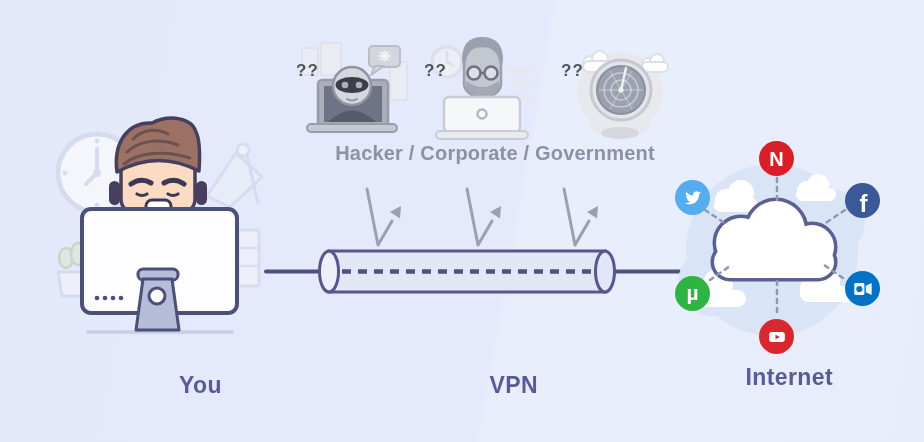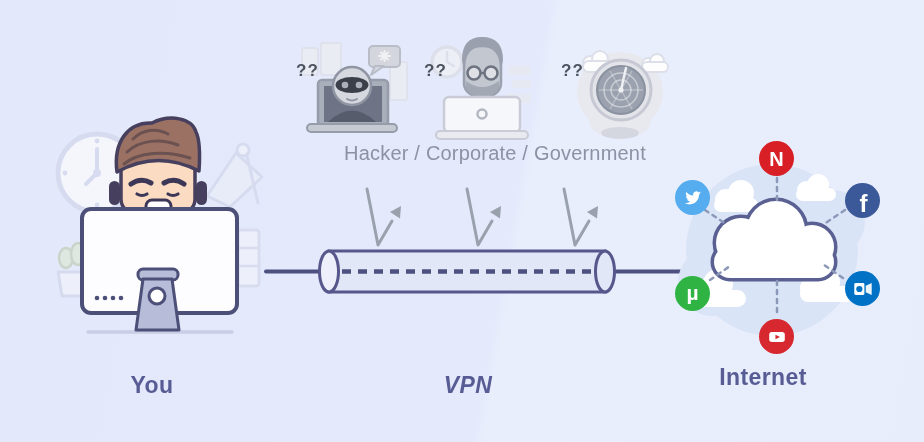--- a/index.html
+++ b/index.html
@@ -6,27 +6,27 @@
   .stage{
     position:relative;
     width:924px;height:442px;
     background:linear-gradient(100deg,#e3e9fa 0%,#e4eafb 55%,#e9eefd 56%,#e8edfc 100%);
     overflow:hidden;
     font-family:"Liberation Sans",sans-serif;
   }
   .stage svg.scene{position:absolute;left:0;top:0;}
   .label{
     position:absolute;
-    width:140px;text-align:center;
+    width:140px;text-align:right;
     font-size:23px;font-weight:700;letter-spacing:.4px;
     color:#585c95;
   }
   .threats-label{
     position:absolute;left:324px;top:142px;width:342px;text-align:center;
-    font-size:20px;font-weight:400;letter-spacing:.2px;color:#8b92a4;
+    font-size:20px;font-weight:700;letter-spacing:.2px;color:#8b92a4;
   }
   .qq{
     position:absolute;font-size:17px;font-weight:700;color:#4d535e;letter-spacing:1px;
   }
   .app-icon{
     position:absolute;width:35px;height:35px;border-radius:50%;
     display:flex;align-items:center;justify-content:center;
     color:#ffffff;
   }
   .app-icon .glyph{font-weight:700;line-height:1;}
@@ -242,21 +242,21 @@
   </g>
 </svg>
 
   <div class="qq" style="left: 296px; top: 61px; color: rgb(77, 83, 94);">??</div>
   <div class="qq" style="left: 424px; top: 61px; color: rgb(77, 83, 94);">??</div>
   <div class="qq" style="left: 561px; top: 61px; color: rgb(77, 83, 94);">??</div>
 
   <div class="threats-label" style="color: rgb(139, 146, 164);">Hacker / Corporate / Government</div>
 
   <div class="label" style="left: 82px; top: 372px; color: rgb(88, 92, 149);">You</div>
-  <div class="label" style="left: 398px; top: 372px; color: rgb(88, 92, 149); font-style: italic;">VPN</div>
+  <div class="label" style="left: 398px; top: 372px; color: rgb(88, 92, 149);">VPN</div>
   <div class="label" style="left: 693px; top: 364px; color: rgb(88, 92, 149);">Internet</div>
 
   <div class="app-icon" style="left: 759px; top: 141px; background: rgb(216, 31, 38);">
     <span class="glyph glyph-n">N</span>
   </div>
 
   <div class="app-icon" style="left: 675px; top: 180px; background: rgb(85, 172, 238);">
     <svg width="20" height="20" viewBox="0 0 24 24">
       <path fill="#ffffff" d="M22 5.8c-.7.3-1.5.6-2.3.7.8-.5 1.4-1.3 1.7-2.2-.8.5-1.6.8-2.5 1a3.9 3.9 0 0 0-6.7 3.6A11 11 0 0 1 4.1 4.8a3.9 3.9 0 0 0 1.2 5.2c-.6 0-1.2-.2-1.8-.5v.1c0 1.9 1.3 3.5 3.1 3.8-.6.2-1.2.2-1.8.1.5 1.6 2 2.7 3.7 2.7A7.9 7.9 0 0 1 2 17.9a11 11 0 0 0 6 1.8c7.2 0 11.2-6 11.2-11.2v-.5c.8-.6 1.4-1.3 1.8-2.2z"></path>
     </svg>

